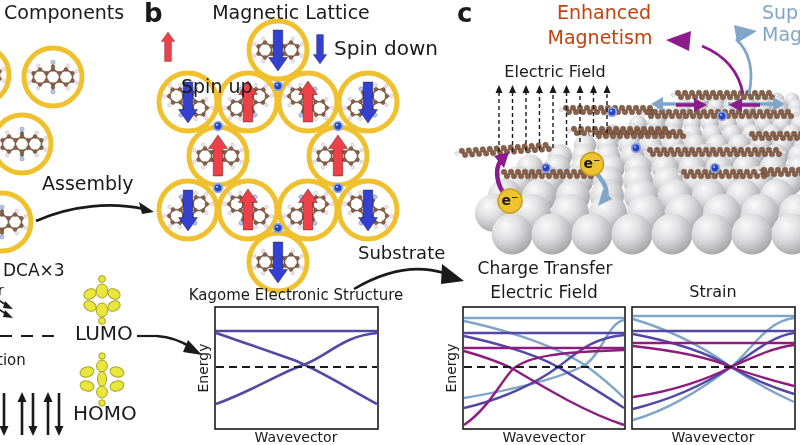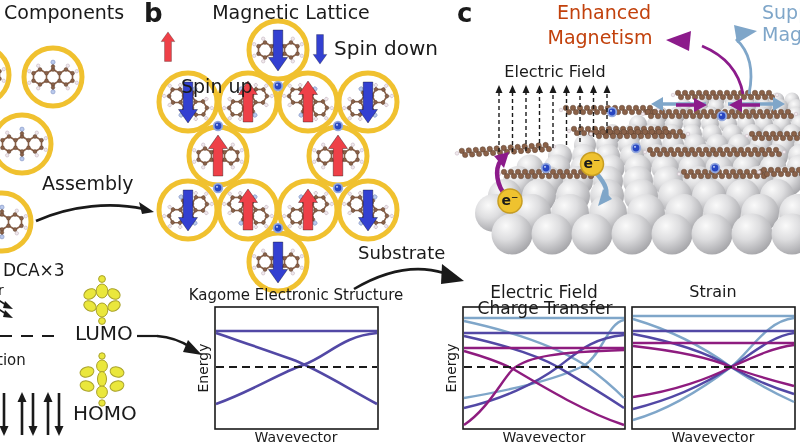--- a/index.html
+++ b/index.html
@@ -751,21 +751,21 @@
 <div class="lbl" style="left:555px;top:64px;font-size:16px;transform:translateX(-50%);">Electric Field</div>
 
 <div class="lbl" style="left:42px;top:174px;font-size:19px;">Assembly</div>
 <div class="lbl" style="left:3px;top:262px;font-size:17px;">DCA×3</div>
 <div class="lbl" style="left:-2px;top:283px;font-size:14px;">r</div>
 <div class="lbl" style="left:-3px;top:353px;font-size:15px;">tion</div>
 <div class="lbl" style="left:75px;top:323px;font-size:20px;">LUMO</div>
 <div class="lbl" style="left:73px;top:403px;font-size:20px;">HOMO</div>
 
 <div class="lbl" style="left:358px;top:244px;font-size:18px;">Substrate</div>
-<div class="lbl" style="left:545px;top:260px;font-size:17px;transform:translateX(-50%);margin-top:40px;">Charge Transfer</div>
+<div class="lbl" style="left:545px;top:260px;font-size:17px;transform:translateX(-50%);">Charge Transfer</div>
 
 <div class="lbl" style="left:296px;top:288px;font-size:15px;transform:translateX(-50%);">Kagome Electronic Structure</div>
 <div class="lbl" style="left:544px;top:284px;font-size:17px;transform:translateX(-50%);">Electric Field</div>
 <div class="lbl" style="left:713px;top:284px;font-size:16px;transform:translateX(-50%);text-align:center;">Strain</div>
 
 <div class="lbl rot" style="left:203px;top:368px;font-size:14px;">Energy</div>
 <div class="lbl rot" style="left:451px;top:368px;font-size:14px;">Energy</div>
 <div class="lbl" style="left:296px;top:430px;font-size:14px;transform:translateX(-50%);">Wavevector</div>
 <div class="lbl" style="left:544px;top:430px;font-size:14px;transform:translateX(-50%);">Wavevector</div>
 <div class="lbl" style="left:713px;top:430px;font-size:14px;transform:translateX(-50%);">Wavevector</div>

